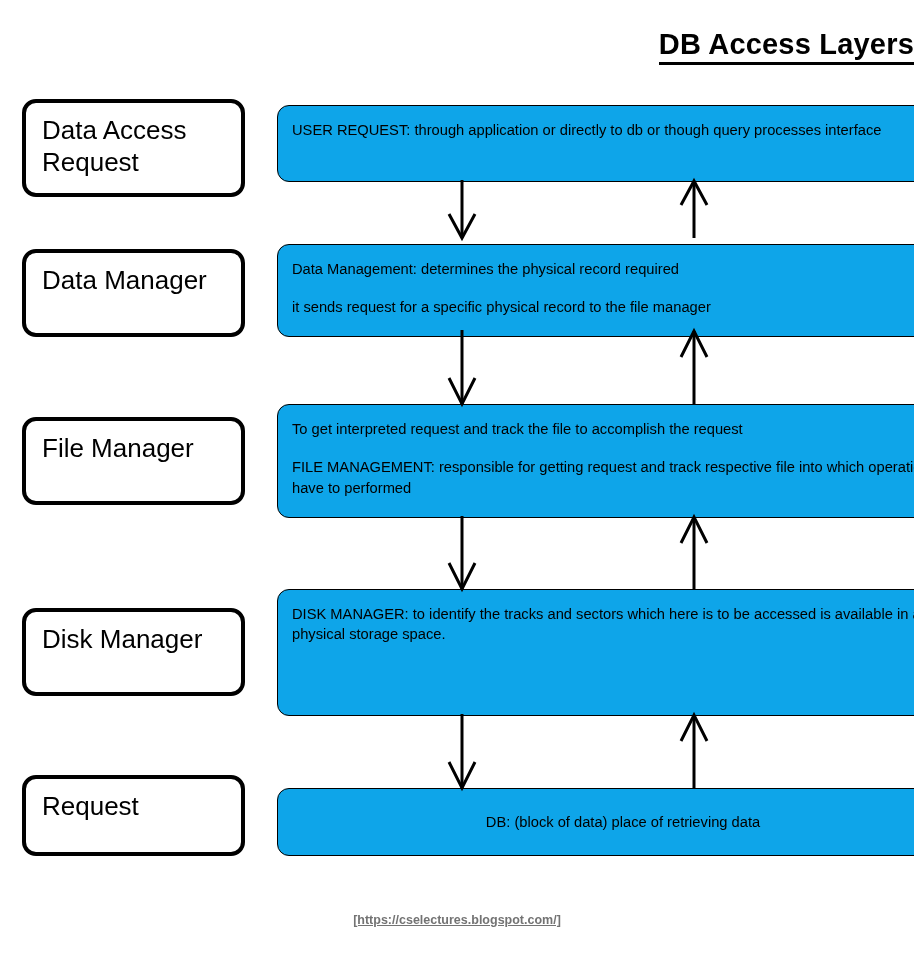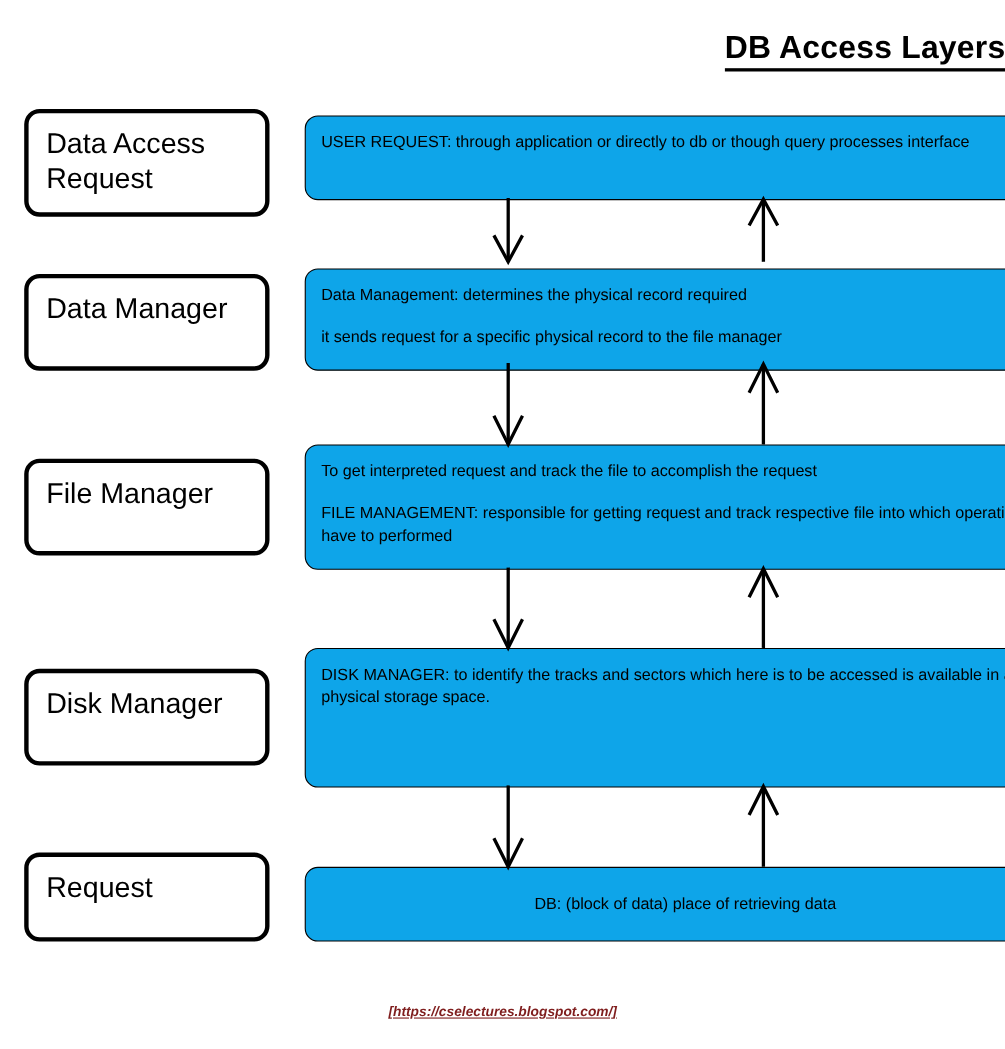--- a/index.html
+++ b/index.html
@@ -88,24 +88,23 @@
     position: absolute;
     left: 0;
     top: 913px;
     width: 914px;
     text-align: center;
     font-size: 12.5px;
     font-weight: bold;
   }
   #footer-link a,
   #footer-link .link-text {
-    color: #7f1d1d;
+    color: #737373;
     text-decoration: underline;
     cursor: pointer;
-    font-style: italic;
   }
 </style>
 </head>
 <body>
 
 <div id="diagram-title">
   <span class="title-text">DB Access Layers</span>
 </div>
 
 <div class="layer-box" style="top:99px; height:98px;">

